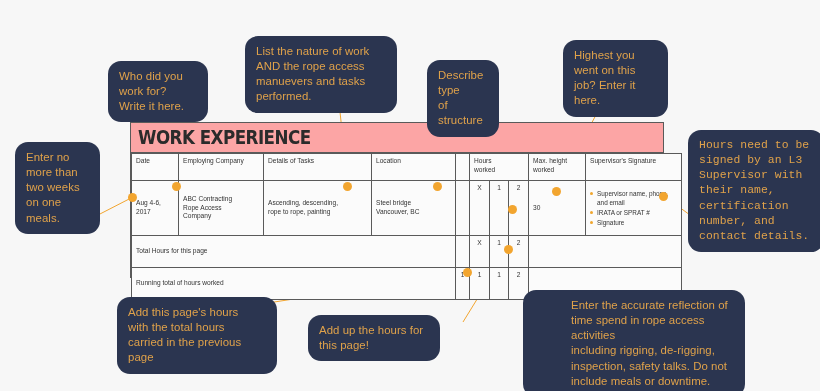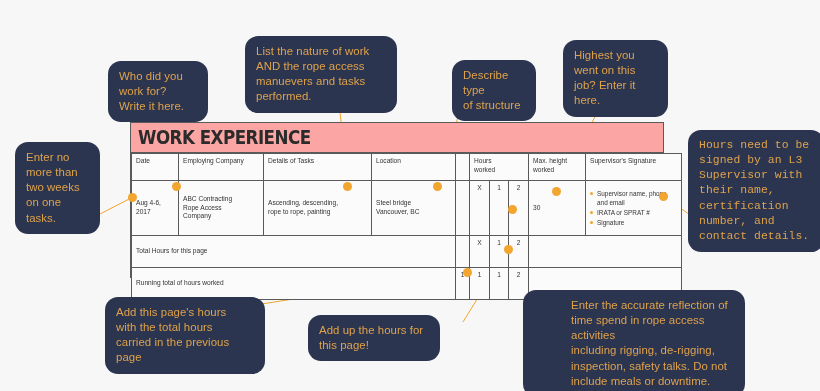--- a/index.html
+++ b/index.html
@@ -230,43 +230,43 @@
 
   <div class="bubble" style="left:108px;top:44px;width:100px;margin-top:17px;">Who did you
 work for?
 Write it here.</div>
 
   <div class="bubble" style="left:245px;top:36px;width:152px;">List the nature of work
 AND the rope access
 manuevers and tasks
 performed.</div>
 
-  <div class="bubble" style="left:452px;top:60px;width:84px;">Describe type
+  <div class="bubble" style="left:427px;top:60px;width:72px;">Describe type
 of structure</div>
 
   <div class="bubble" style="left:563px;top:40px;width:105px;">Highest you
 went on this
 job? Enter it
 here.</div>
 
   <div class="bubble" style="left:15px;top:142px;width:85px;">Enter no
 more than
 two weeks
 on one
-tasks.</div>
+meals.</div>
 
   <div class="bubble" style="left:688px;top:130px;width:136px;font-family:Liberation Mono, monospace;">Hours need to be
 signed by an L3
 Supervisor with
 their name,
 certification
 number, and
 contact details.</div>
 
-  <div class="bubble" style="left:105px;top:297px;width:160px;">Add this page's hours
+  <div class="bubble" style="left:117px;top:297px;width:160px;">Add this page's hours
 with the total hours
 carried in the previous
 page</div>
 
   <div class="bubble" style="left:308px;top:315px;width:132px;">Add up the hours for
 this page!</div>
 
   <div class="bubble" style="left:523px;top:290px;width:222px;padding-left:48px;">Enter the accurate reflection of
 time spend in rope access activities
 including rigging, de-rigging,

